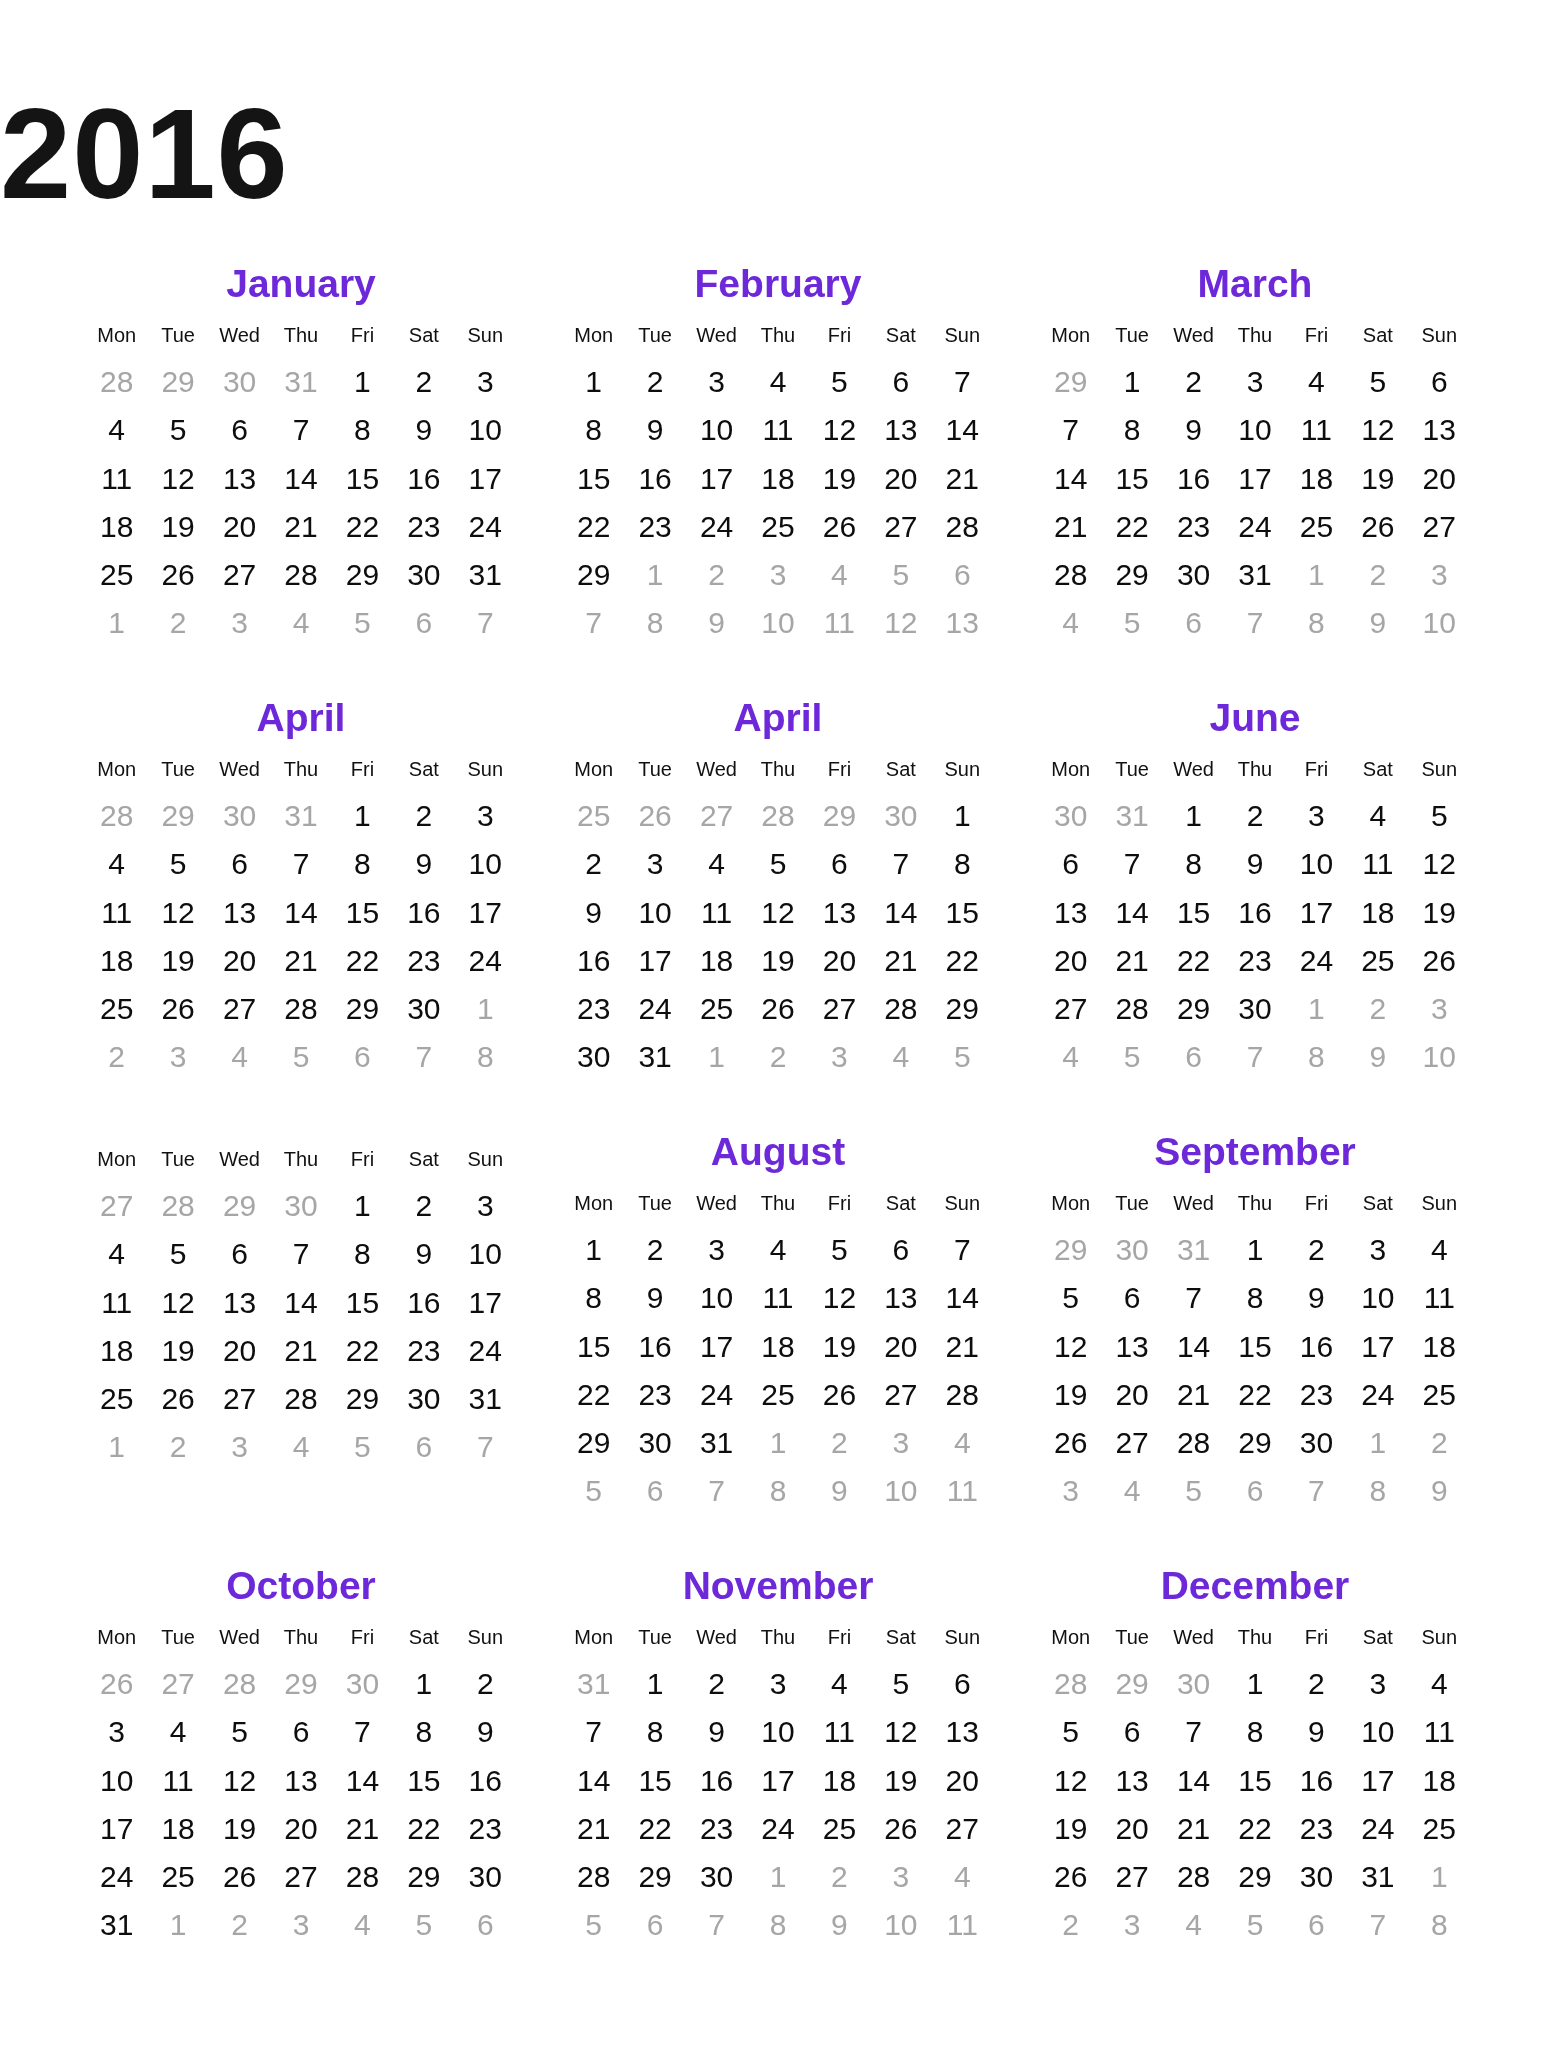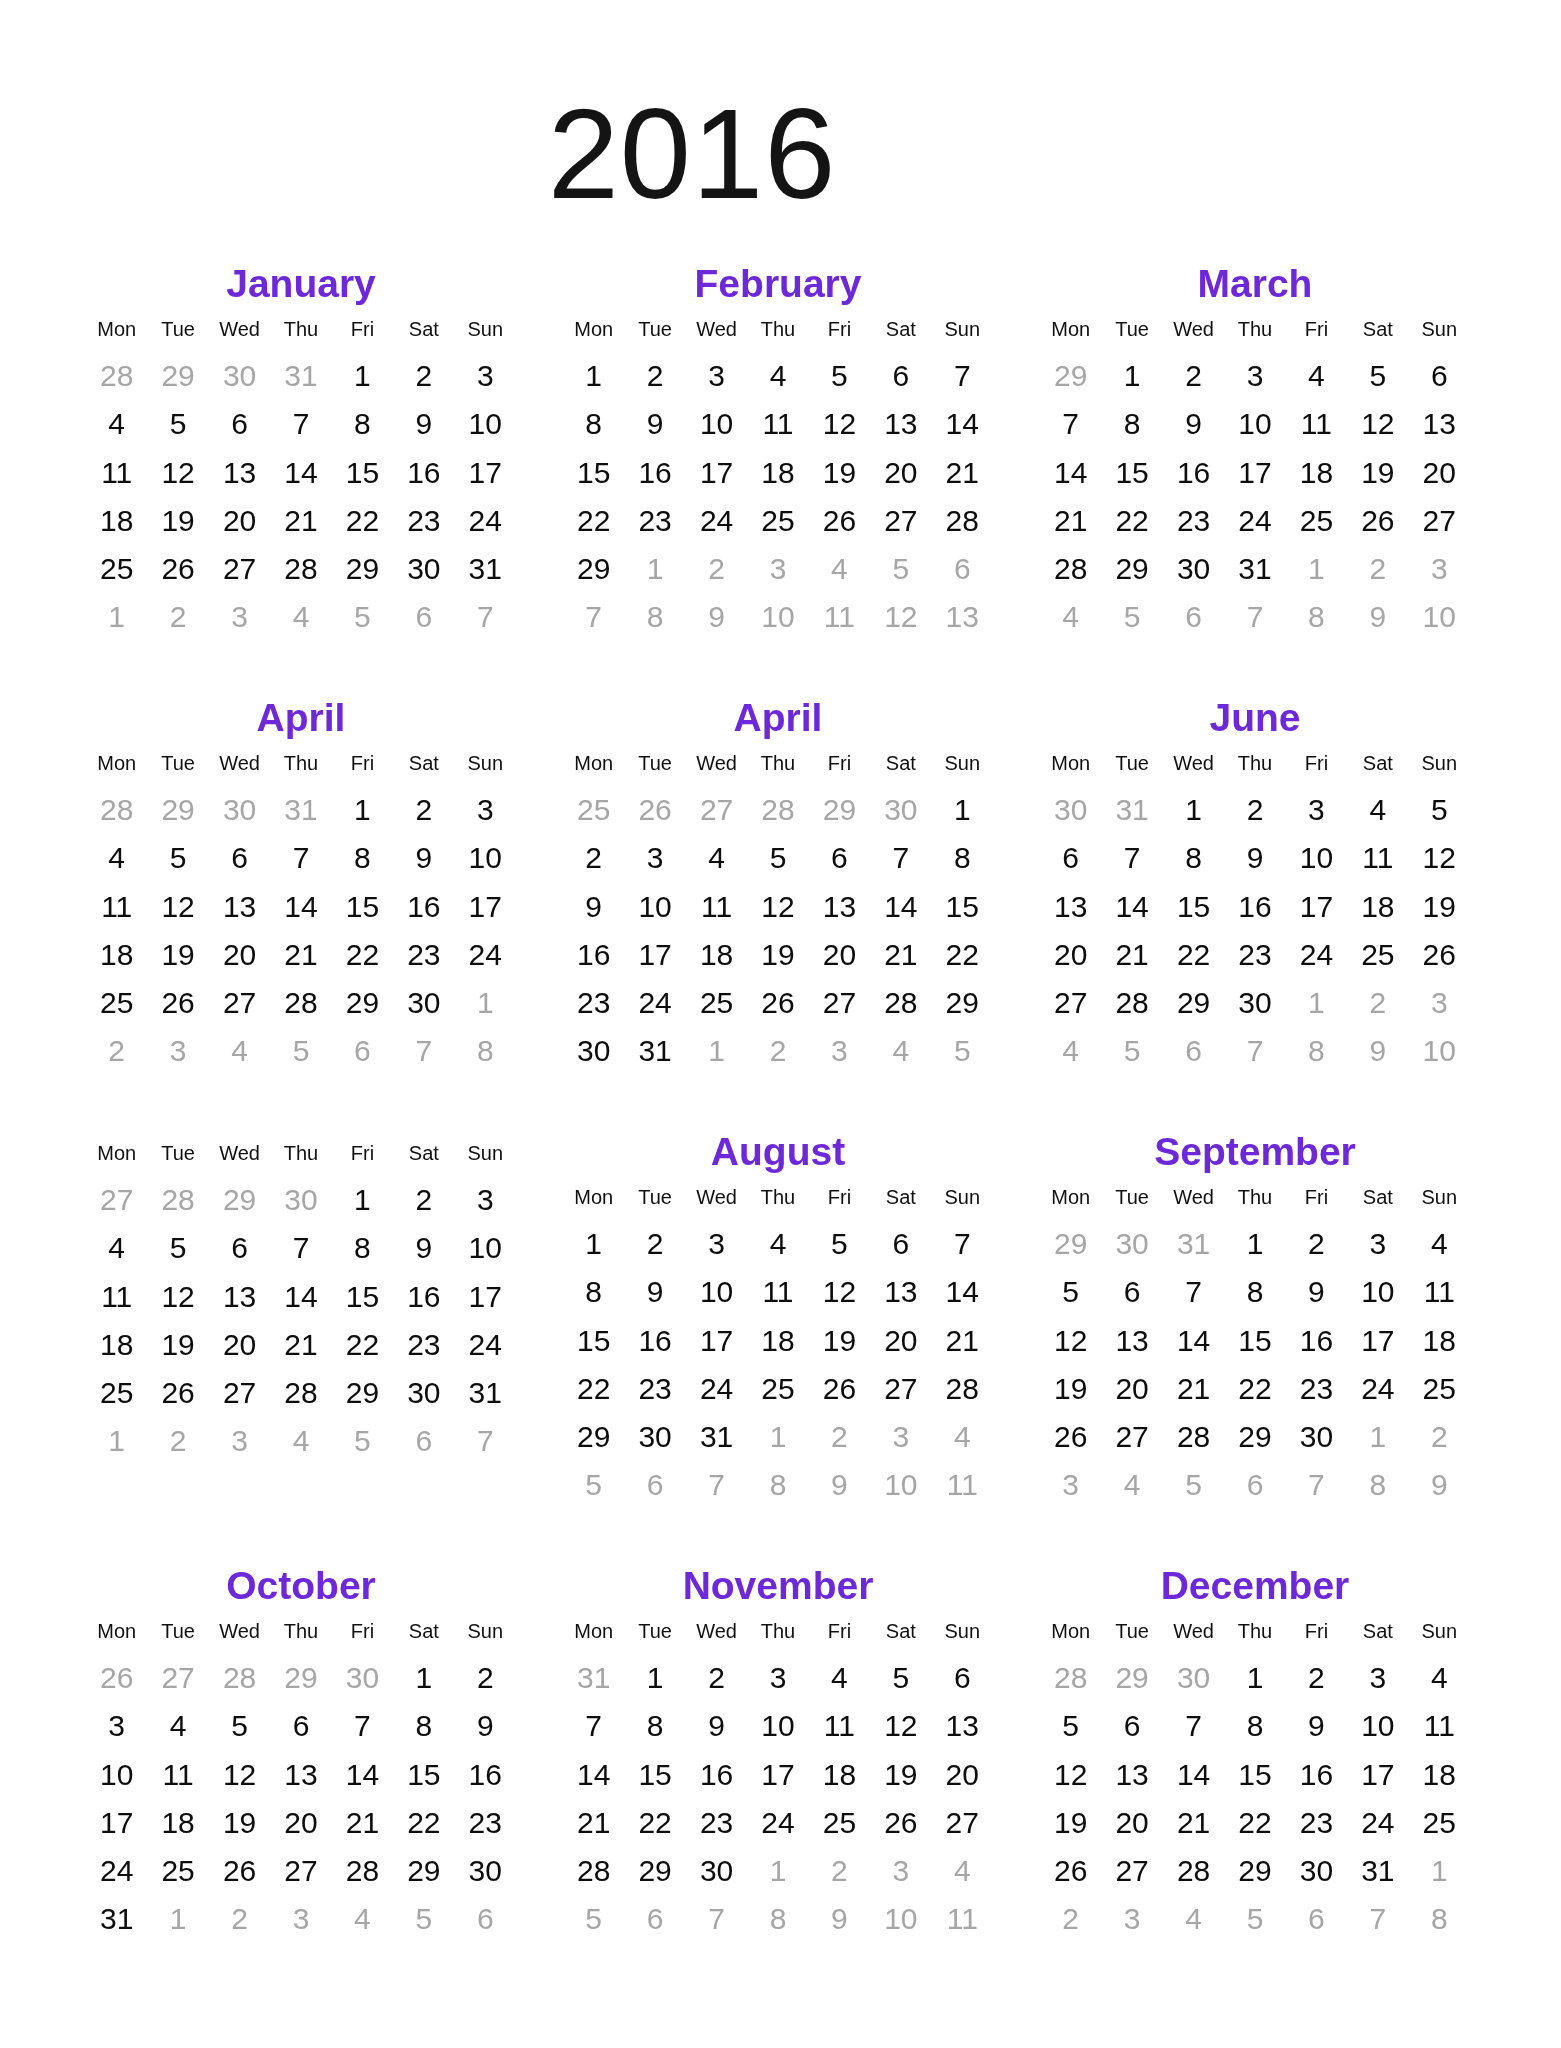--- a/index.html
+++ b/index.html
@@ -3,38 +3,38 @@
 <meta charset="utf-8">
 <style>
   html, body { margin: 0; padding: 0; background: #ffffff; }
   body {
     width: 1561px; height: 2048px; position: relative; overflow: hidden;
     font-family: "Liberation Sans", "DejaVu Sans", sans-serif;
     color: #111111;
   }
   .year {
     position: absolute; left: 0; top: 90px; width: 1384px;
-    text-align: center; font-weight: normal; font-size: 128px;
+    text-align: left; font-weight: bold; font-size: 128px;
     line-height: 128px; letter-spacing: 1px; color: #141414;
   }
   .grid {
     position: absolute; left: 86px; top: 262px;
     display: grid;
     grid-template-columns: repeat(3, 430px);
     column-gap: 47px;
     grid-template-rows: repeat(4, 434px);
   }
   .month { position: relative; width: 430px; }
   .month-name {
     text-align: center; font-weight: bold; font-size: 39px;
     line-height: 44px; height: 44px; color: #6d28d9;
   }
   .weekdays {
     display: grid; grid-template-columns: repeat(7, 1fr);
-    margin-top: 10px; height: 26px;
+    margin-top: 16px; height: 26px;
   }
   .weekday {
     text-align: center; font-size: 20px; line-height: 26px; color: #111;
   }
   .days {
     display: grid; grid-template-columns: repeat(7, 1fr);
     grid-auto-rows: 48.3px; margin-top: 10px;
   }
   .day {
     text-align: center; font-size: 30px; line-height: 48px; color: #0d0d0d;

